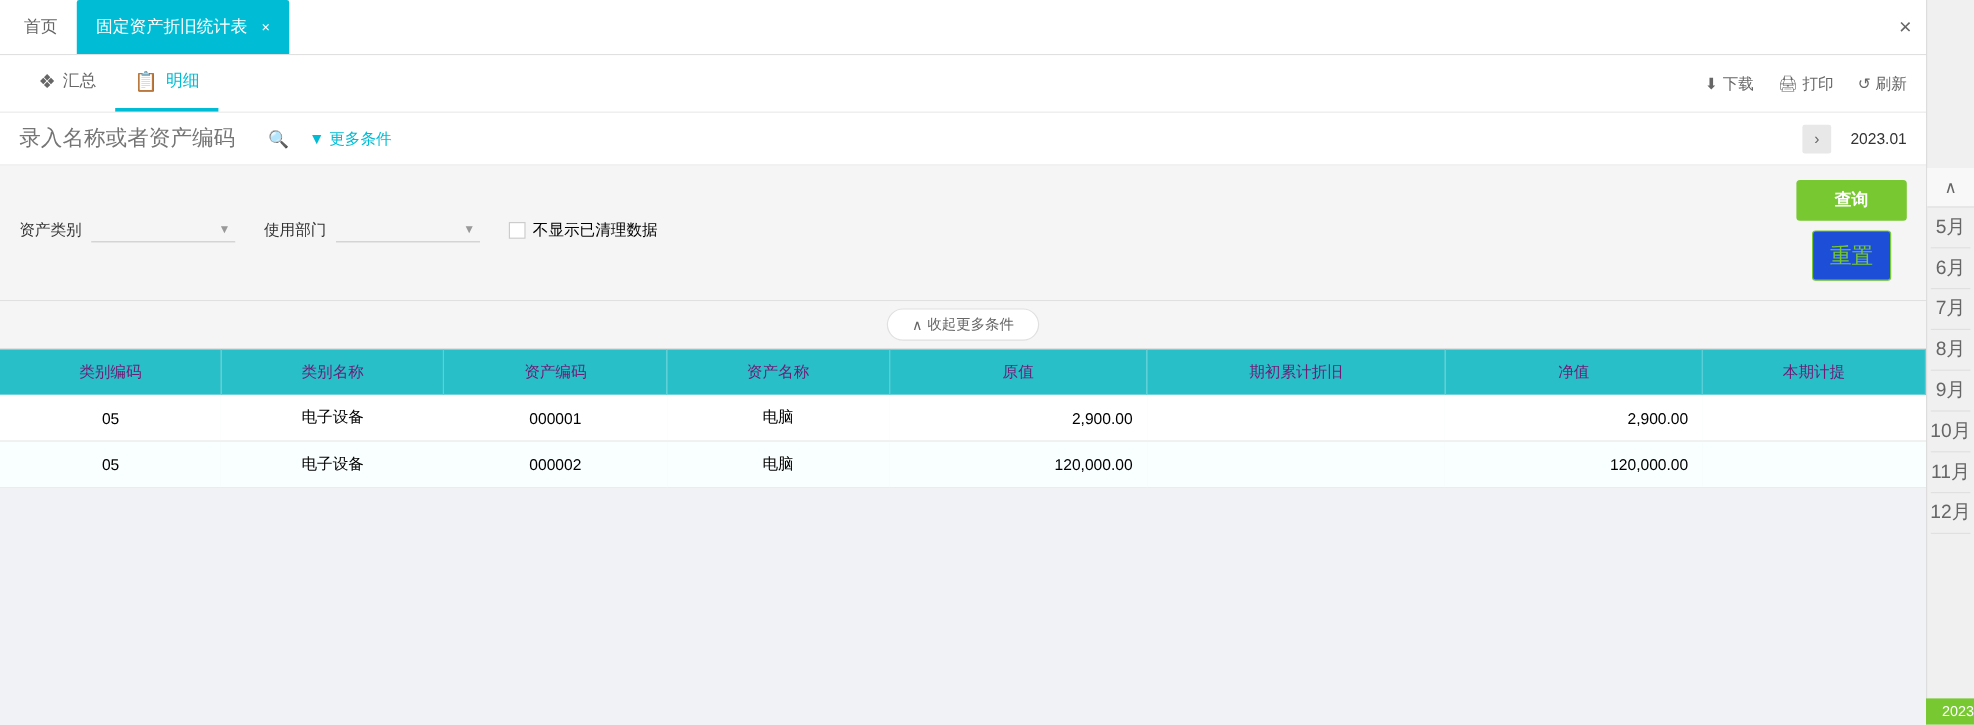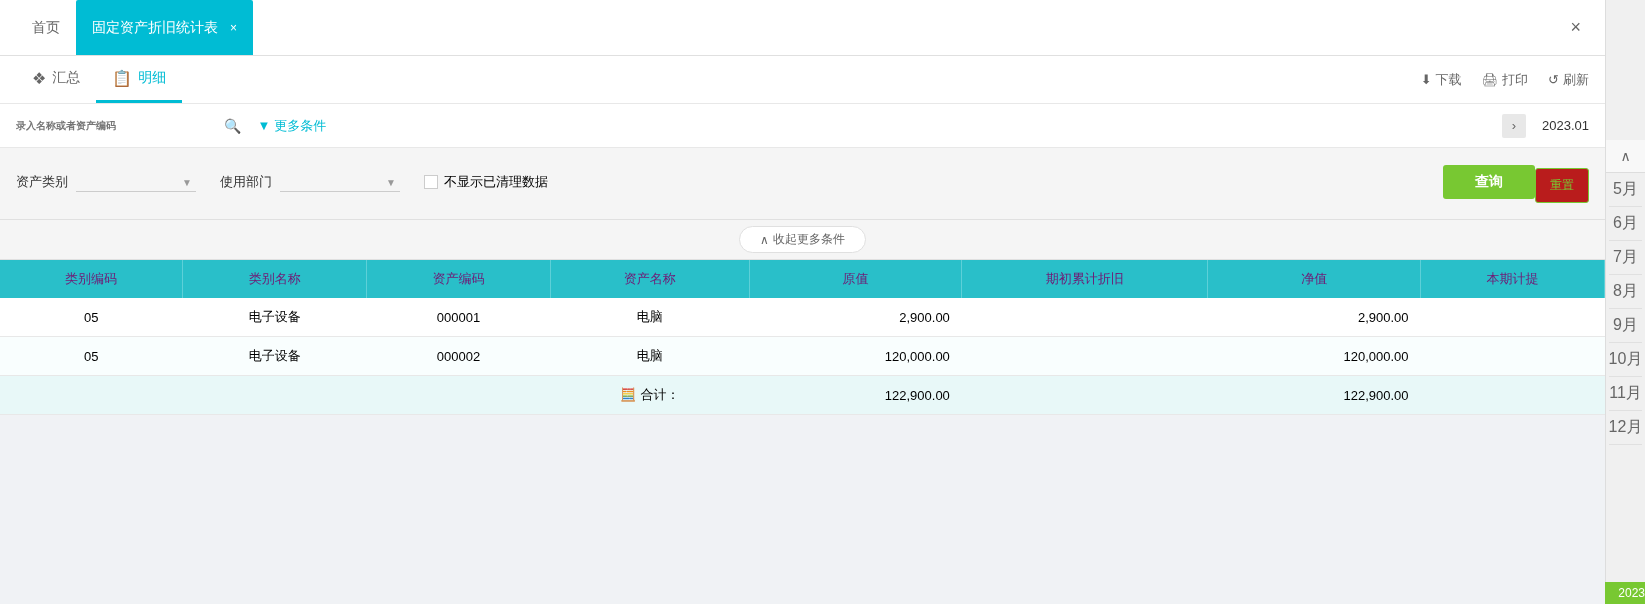--- a/index.html
+++ b/index.html
@@ -1,22 +1,22 @@
 <!DOCTYPE html>
 <html><head>
   <meta charset="utf-8">
   <style>
     * { box-sizing: border-box; margin: 0; padding: 0; }
     body { font-family: 'Microsoft YaHei', Arial, sans-serif; font-size: 13px; background: #f0f2f5; width: 1645px; height: 604px; overflow: hidden; position: relative; }
 
     
     .top-nav {
-      display: flex; align-items: center; height: 56px;
+      display: flex; align-items: center; height: 46px;
       background: #fff; border-bottom: 1px solid #e0e0e0;
-      padding: 0 16px; gap: 0;
+      padding: 0 4px; gap: 0;
     }
     .nav-home {
       color: #666; padding: 0 16px; cursor: pointer; font-size: 14px; height: 100%; display: flex; align-items: center;
     }
     .nav-tab {
       background: #00bcd4; color: #fff; padding: 0 16px; height: 100%;
       display: flex; align-items: center; gap: 8px; font-size: 14px;
       border-radius: 2px 2px 0 0; cursor: pointer;
     }
     .nav-tab-close { cursor: pointer; font-size: 12px; color: #fff; margin-left: 4px; }
@@ -39,22 +39,22 @@
       margin-left: auto; display: flex; align-items: center; gap: 20px; color: #666; font-size: 13px;
     }
     .toolbar-action { display: flex; align-items: center; gap: 4px; cursor: pointer; }
 
     
     .search-bar {
       background: #fff; display: flex; align-items: center; height: 44px;
       padding: 0 16px; border-bottom: 1px solid #e8e8e8; gap: 8px;
     }
     .search-input {
-      border: none; outline: none; font-size: 10px; color: #999;
-      width: 200px; background: transparent; font-weight: bold;
+      border: none; outline: none; font-size: 18px; color: #999;
+      width: 200px; background: transparent;
     }
     .search-icon { color: #999; font-size: 14px; }
     .filter-btn { display: flex; align-items: center; gap: 4px; color: #00bcd4; cursor: pointer; font-size: 13px; margin-left: 8px; }
     .expand-arrow { margin-left: auto; width: 24px; height: 24px; background: #e8e8e8; display: flex; align-items: center; justify-content: center; cursor: pointer; border-radius: 2px; color: #666; }
 
     
     .filter-area {
       background: #f5f5f5; padding: 12px 16px 8px; border-bottom: 1px solid #e0e0e0;
     }
     .filter-row { display: flex; align-items: center; gap: 24px; margin-bottom: 8px; }
@@ -67,24 +67,24 @@
     }
     .select-wrapper { position: relative; display: inline-block; }
     .select-arrow { position: absolute; right: 4px; top: 50%; transform: translateY(-50%); color: #999; font-size: 10px; pointer-events: none; }
     .checkbox-item { display: flex; align-items: center; gap: 6px; cursor: pointer; }
     .checkbox-box { width: 14px; height: 14px; border: 1px solid #ccc; display: flex; align-items: center; justify-content: center; background: #fff; }
     .btn-query {
       background: #78c832; color: #fff; border: none; padding: 8px 32px;
       border-radius: 3px; cursor: pointer; font-size: 14px; font-weight: bold;
     }
     .btn-reset {
-      background: #b91c1c; color: #78c832; border: 1px solid #78c832; padding: 8px 14px;
-      border-radius: 3px; cursor: pointer; font-size: 12px; margin-top: 8px;
-    }
-    .filter-buttons { display: flex; flex-direction: row; align-items: center; margin-left: auto; gap: 0; }
+      background: #1d4ed8; color: #78c832; border: 1px solid #78c832; padding: 8px 14px;
+      border-radius: 3px; cursor: pointer; font-size: 18px; margin-top: 8px;
+    }
+    .filter-buttons { display: flex; flex-direction: column; align-items: center; margin-left: auto; gap: 0; }
 
     
     .collapse-row {
       display: flex; justify-content: center; align-items: center; padding: 6px 0;
       background: #f5f5f5; border-bottom: 1px solid #e0e0e0;
     }
     .collapse-btn {
       background: #fff; border: 1px solid #e0e0e0; border-radius: 16px;
       padding: 4px 20px; font-size: 12px; color: #666; cursor: pointer;
       display: flex; align-items: center; gap: 4px;
@@ -242,30 +242,20 @@
           <tr>
             <td>05</td>
             <td>电子设备</td>
             <td>000002</td>
             <td>电脑</td>
             <td class="num">120,000.00</td>
             <td class="num"></td>
             <td class="num">120,000.00</td>
             <td class="num"></td>
           </tr>
-          <tr class="total-row">
-            <td></td>
-            <td></td>
-            <td></td>
-            <td><span class="total-icon">🧮</span>合计：</td>
-            <td class="num">122,900.00</td>
-            <td class="num"></td>
-            <td class="num">122,900.00</td>
-            <td class="num"></td>
-          </tr>
         </tbody>
     </table>
   </div>
 </div>
 
 <div class="right-panel">
   <div class="nav-up-btn">∧</div>
   <div id="months-container">
       <div class="month-item">5月</div>
       <div class="month-item">6月</div>

